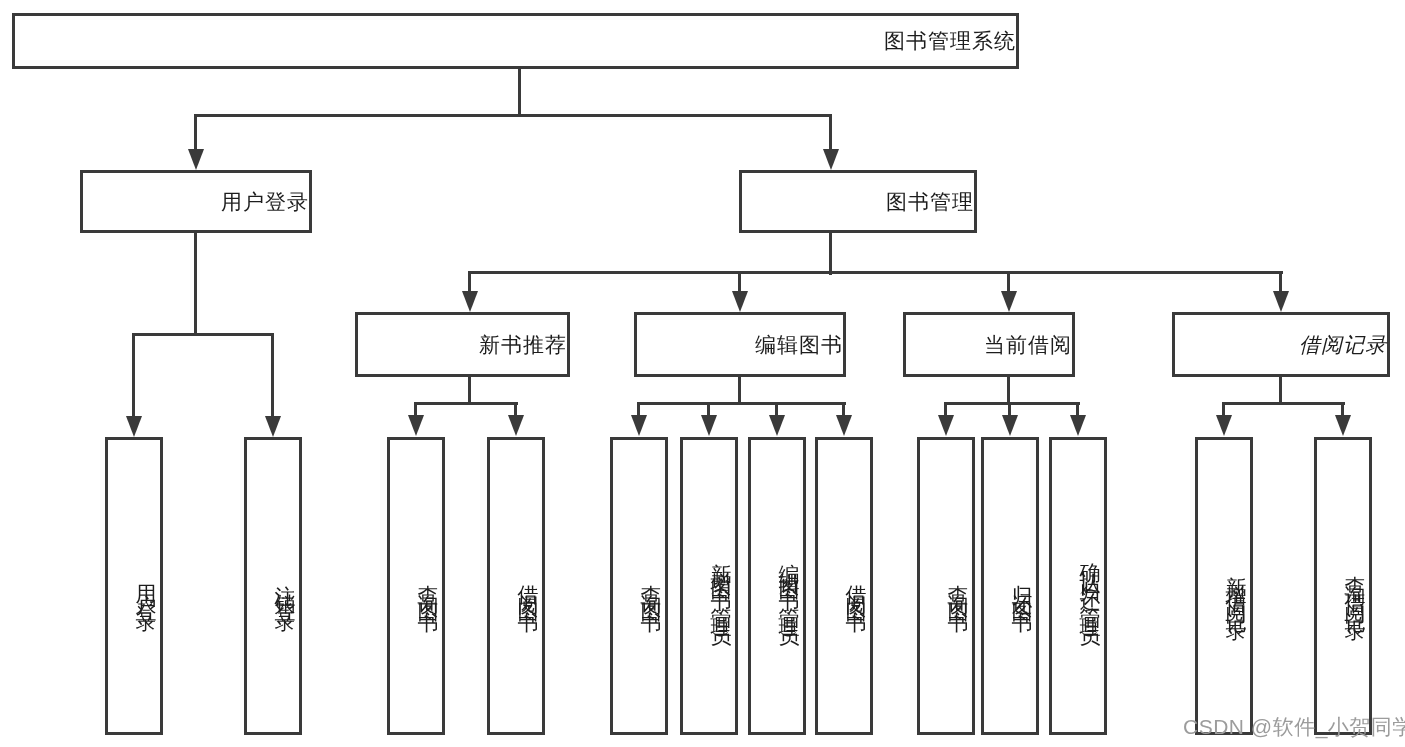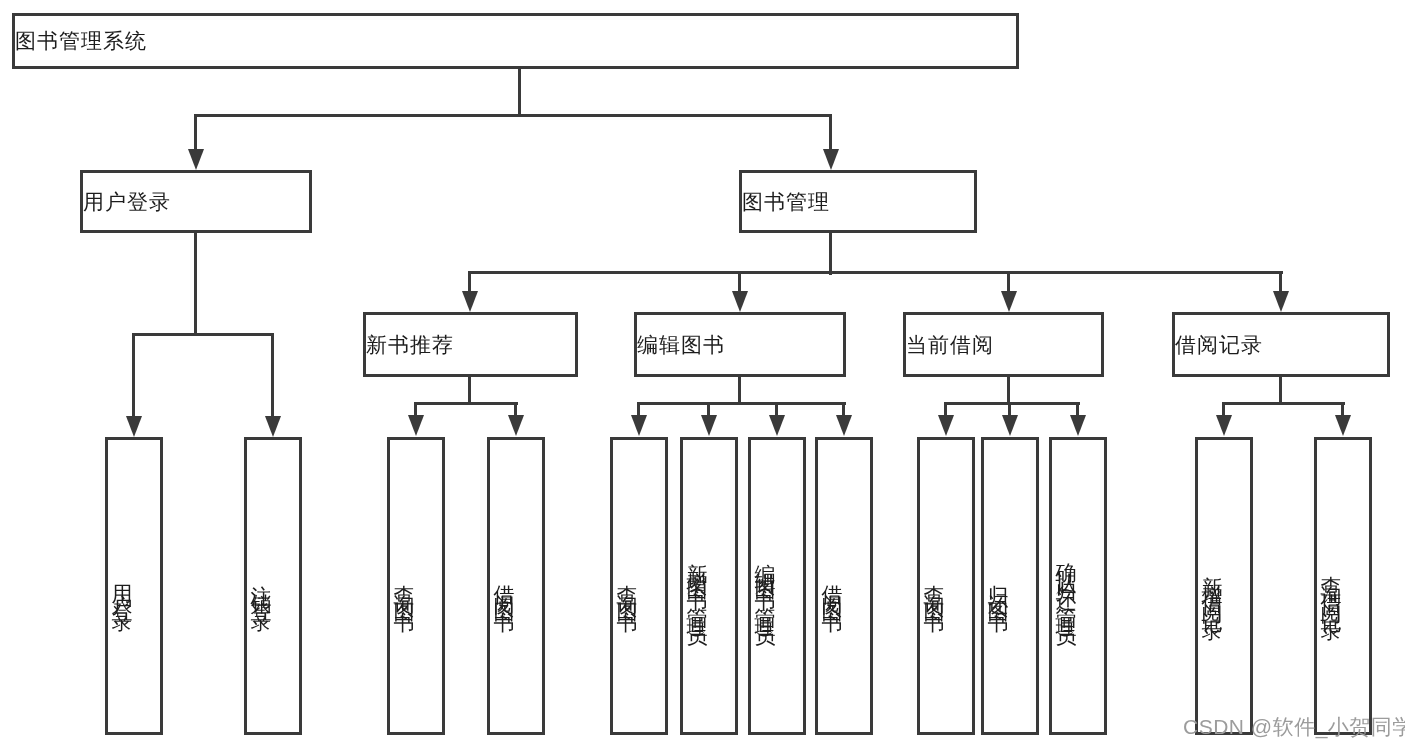--- a/index.html
+++ b/index.html
@@ -15,21 +15,21 @@
     background:#ffffff;
     overflow:hidden;
   }
   .box{
     position:absolute;
     box-sizing:border-box;
     border:3px solid var(--line);
     background:#ffffff;
     display:flex;
     align-items:center;
-    justify-content:flex-start;
+    justify-content:flex-end;
     color:var(--text);
     font-size:21px;
     letter-spacing:1px;
     white-space:nowrap;
   }
   .box .vtxt{
     writing-mode:vertical-rl;
     text-orientation:mixed;
     letter-spacing:9px;
     white-space:normal;
@@ -122,30 +122,30 @@
     <span>图书管理系统</span>
   </div>
 
   <div class="box" style="left:80px;top:170px;width:232px;height:63px;">
     <span>用户登录</span>
   </div>
   <div class="box" style="left:712px;top:170px;width:238px;height:63px;margin-left:27px;">
     <span>图书管理</span>
   </div>
 
-  <div class="box" style="left:363px;top:312px;width:215px;height:65px;">
+  <div class="box" style="left:355px;top:312px;width:215px;height:65px;">
     <span>新书推荐</span>
   </div>
   <div class="box" style="left:634px;top:312px;width:212px;height:65px;">
     <span>编辑图书</span>
   </div>
-  <div class="box" style="left:903px;top:312px;width:201px;height:65px;">
+  <div class="box" style="left:903px;top:312px;width:172px;height:65px;">
     <span>当前借阅</span>
   </div>
-  <div class="box" style="left:1172px;top:312px;width:218px;height:65px;">
+  <div class="box" style="left:1172px;top:312px;width:218px;height:65px;font-style:italic;">
     <span>借阅记录</span>
   </div>
 
   <div class="box" style="left:105px;top:437px;width:58px;height:298px;">
     <span class="vtxt">用户登录</span>
   </div>
   <div class="box" style="left:244px;top:437px;width:58px;height:298px;">
     <span class="vtxt">注销登录</span>
   </div>
 

